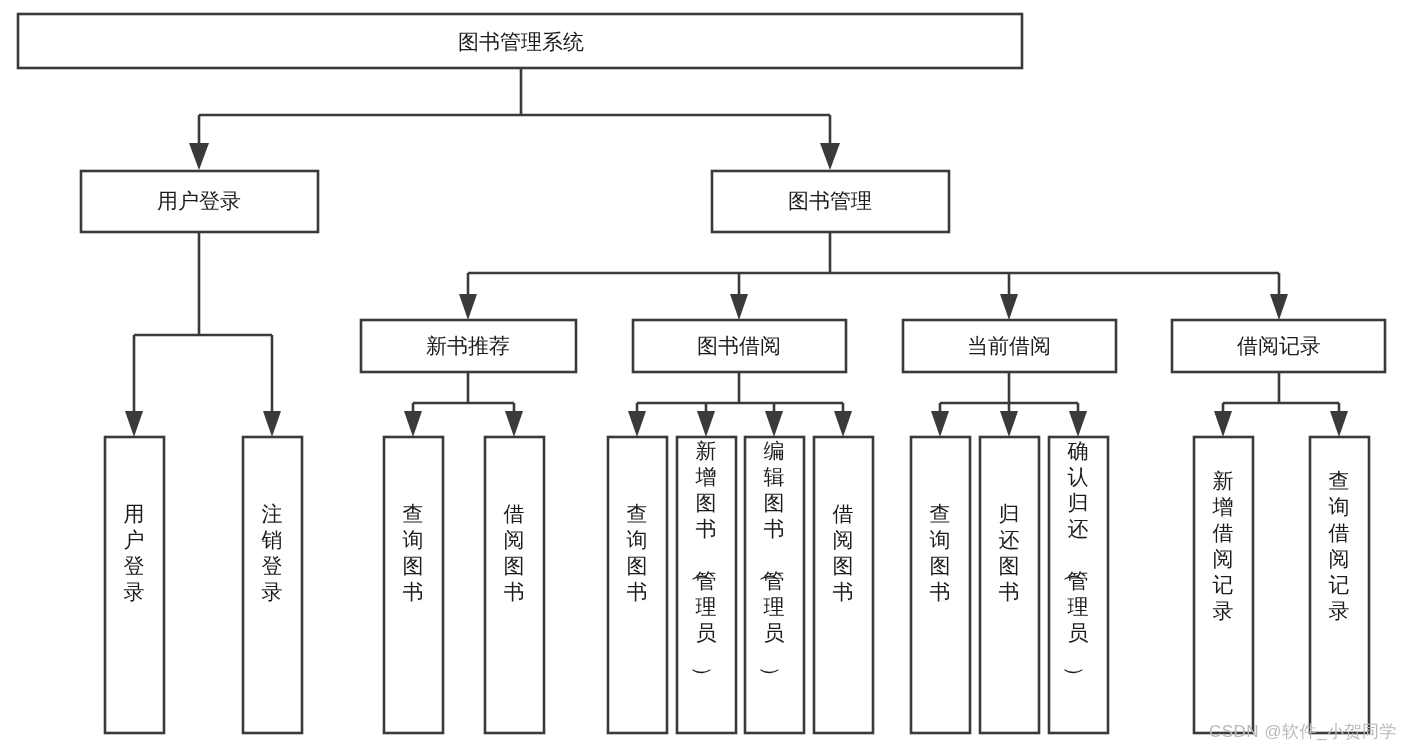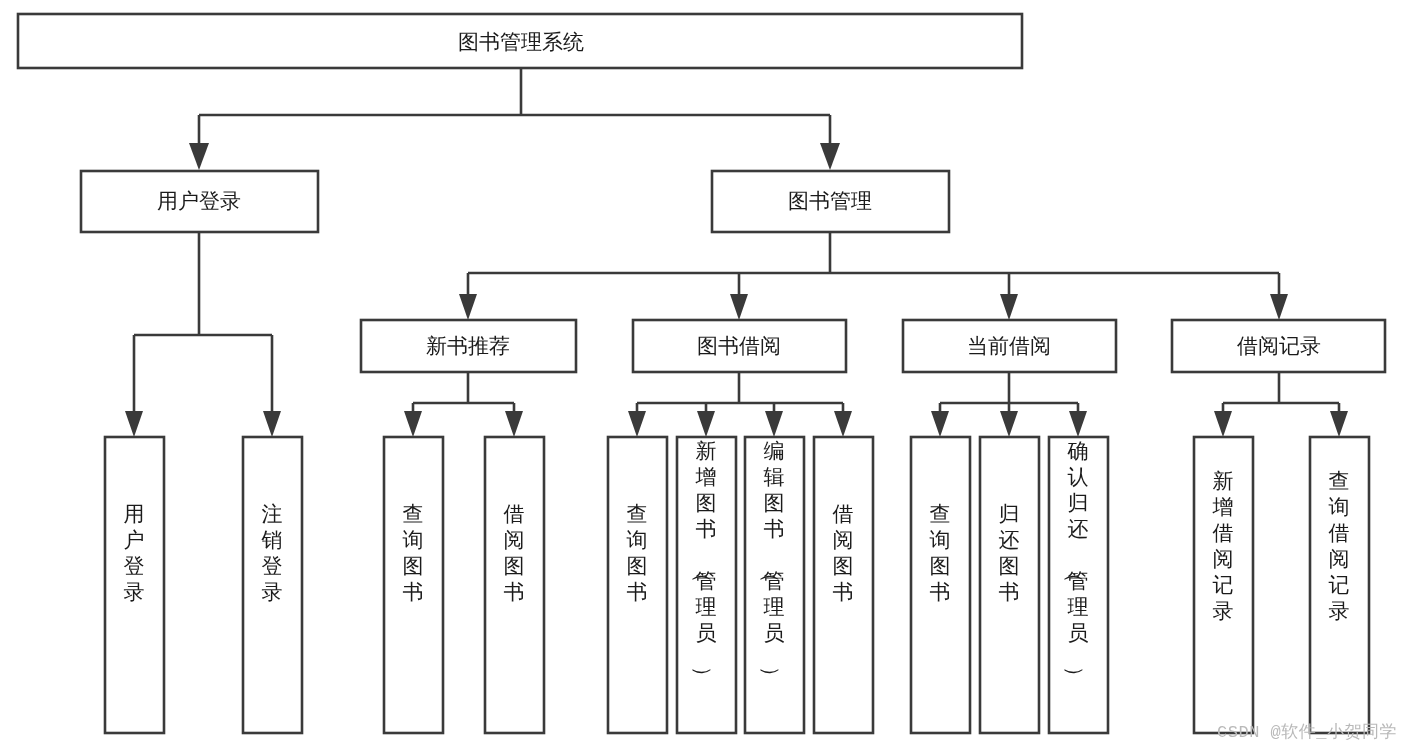--- a/index.html
+++ b/index.html
@@ -52,21 +52,21 @@
     stroke-linecap: butt;
   }
   .arrow-head {
     fill: #3a3a3a;
     stroke: none;
   }
   .watermark {
     position: absolute;
     right: 8px;
     bottom: 4px;
-    font-family: Liberation Mono, monospace;
+    font-family: Liberation Sans, sans-serif;
     font-size: 17px;
     color: #b9b9b9;
     white-space: nowrap;
     letter-spacing: 0.5px;
     user-select: none;
   }
 </style>
 </head>
 <body>
 

